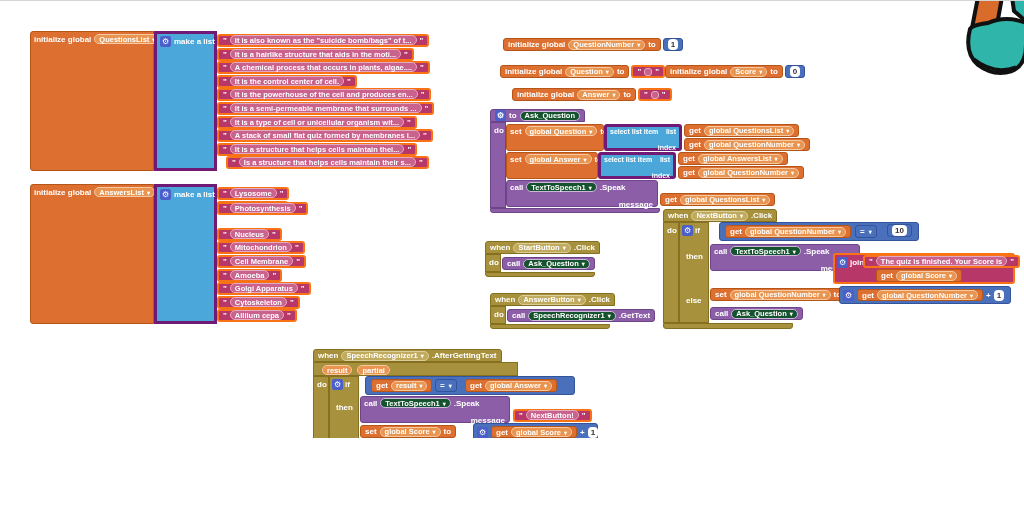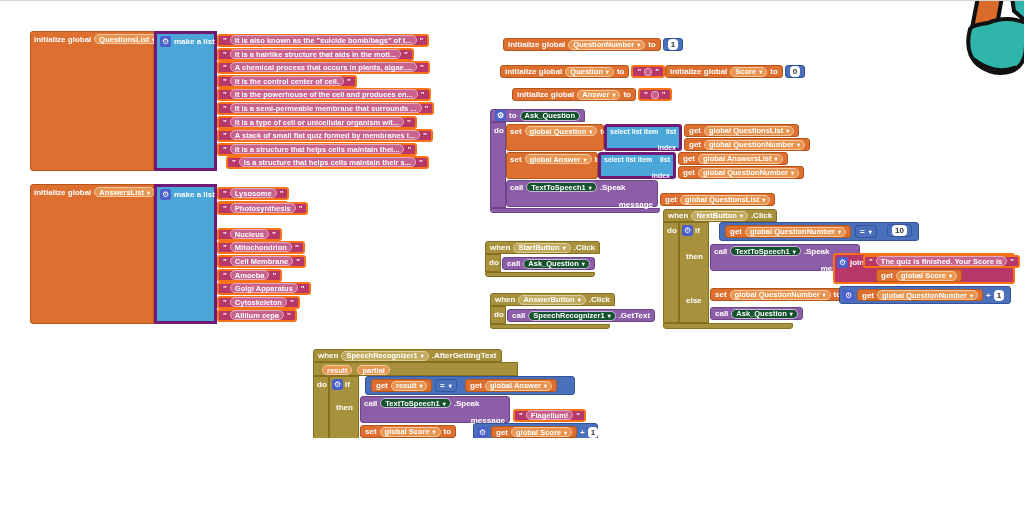--- a/index.html
+++ b/index.html
@@ -515,21 +515,21 @@
         <span class="lbl">call</span>
         <span class="chip c-pu dd">
             <span>TextToSpeech1</span>
           </span>
         <span class="lbl">.Speak</span>
       </div>
       <div style="text-align:right;padding:0 4px"><span class="lbl">message</span></div>
     </div>
     <span class="abs row pk srow" style="left:200px;top:60px">
         <span class="q"></span>
-        <span class="chip c-pk">Flagellum!</span>
+        <span class="chip c-pk">NextButton!</span>
         <span class="q"></span>
       </span>
     <span class="abs row or" style="left:47px;top:76px">
       <span>set</span>
       <span class="chip c-or dd">
           <span>global Score</span>
         </span>
       <span>to</span>
     </span>
     <div class="abs mb" style="left:160px;top:74px;width:125px;height:18px;border-radius:3px">

